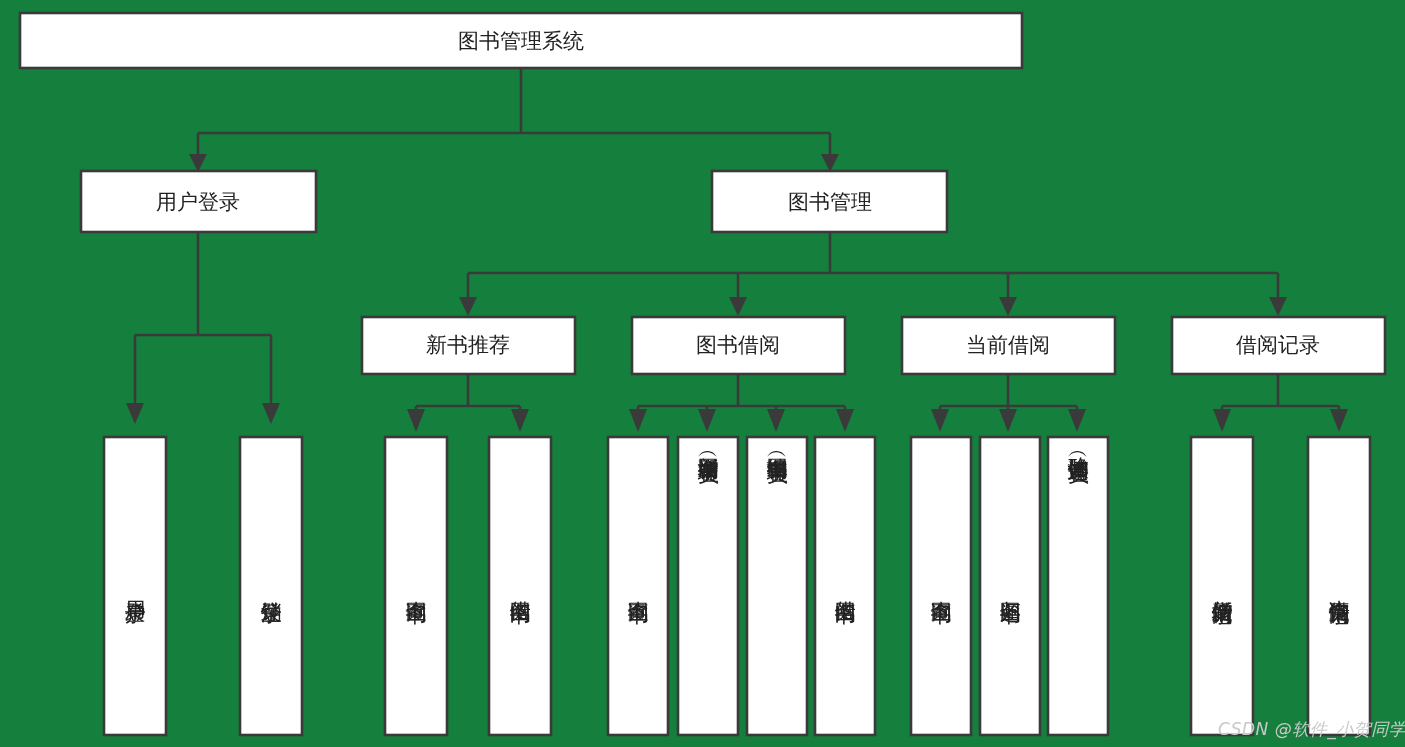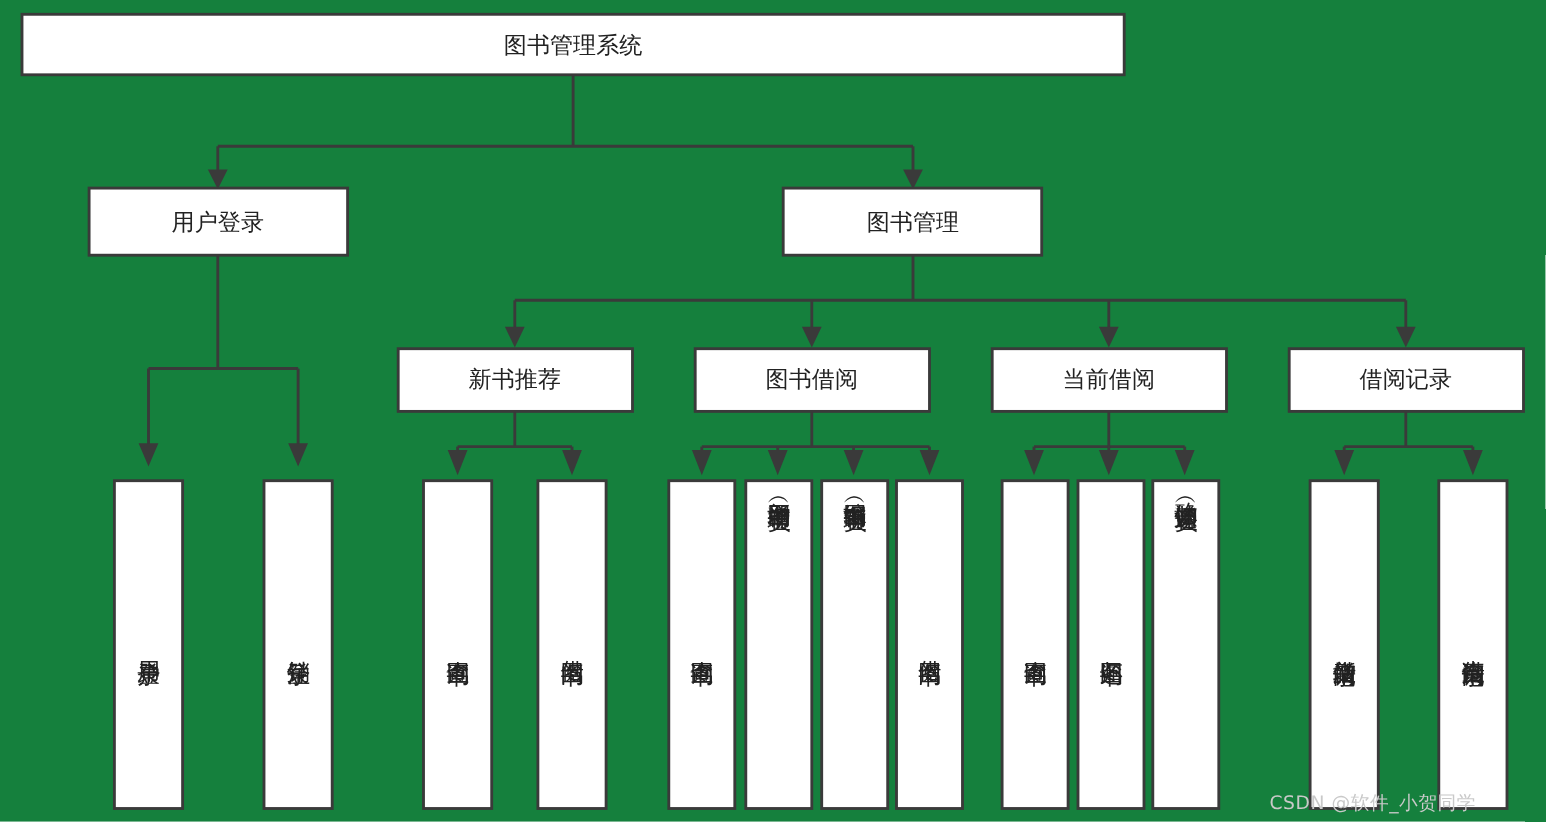--- a/index.html
+++ b/index.html
@@ -257,15 +257,15 @@
     <span class="leaf-label">确认归还（管理员）</span>
   </div>
 
   <div class="leaf-label-wrap" style="left:1191px; top:437px; width:62px; height:298px;">
     <span class="leaf-label">新增借阅记录</span>
   </div>
   <div class="leaf-label-wrap" style="left:1308px; top:437px; width:62px; height:298px;">
     <span class="leaf-label">查询借阅记录</span>
   </div>
 
-  <div class="watermark" style="left:1154px; top:718px;">CSDN @软件_小贺同学</div>
+  <div class="watermark" style="left:1218px; top:718px;font-style:italic;">CSDN @软件_小贺同学</div>
 
 </div>
 
 </body></html>

